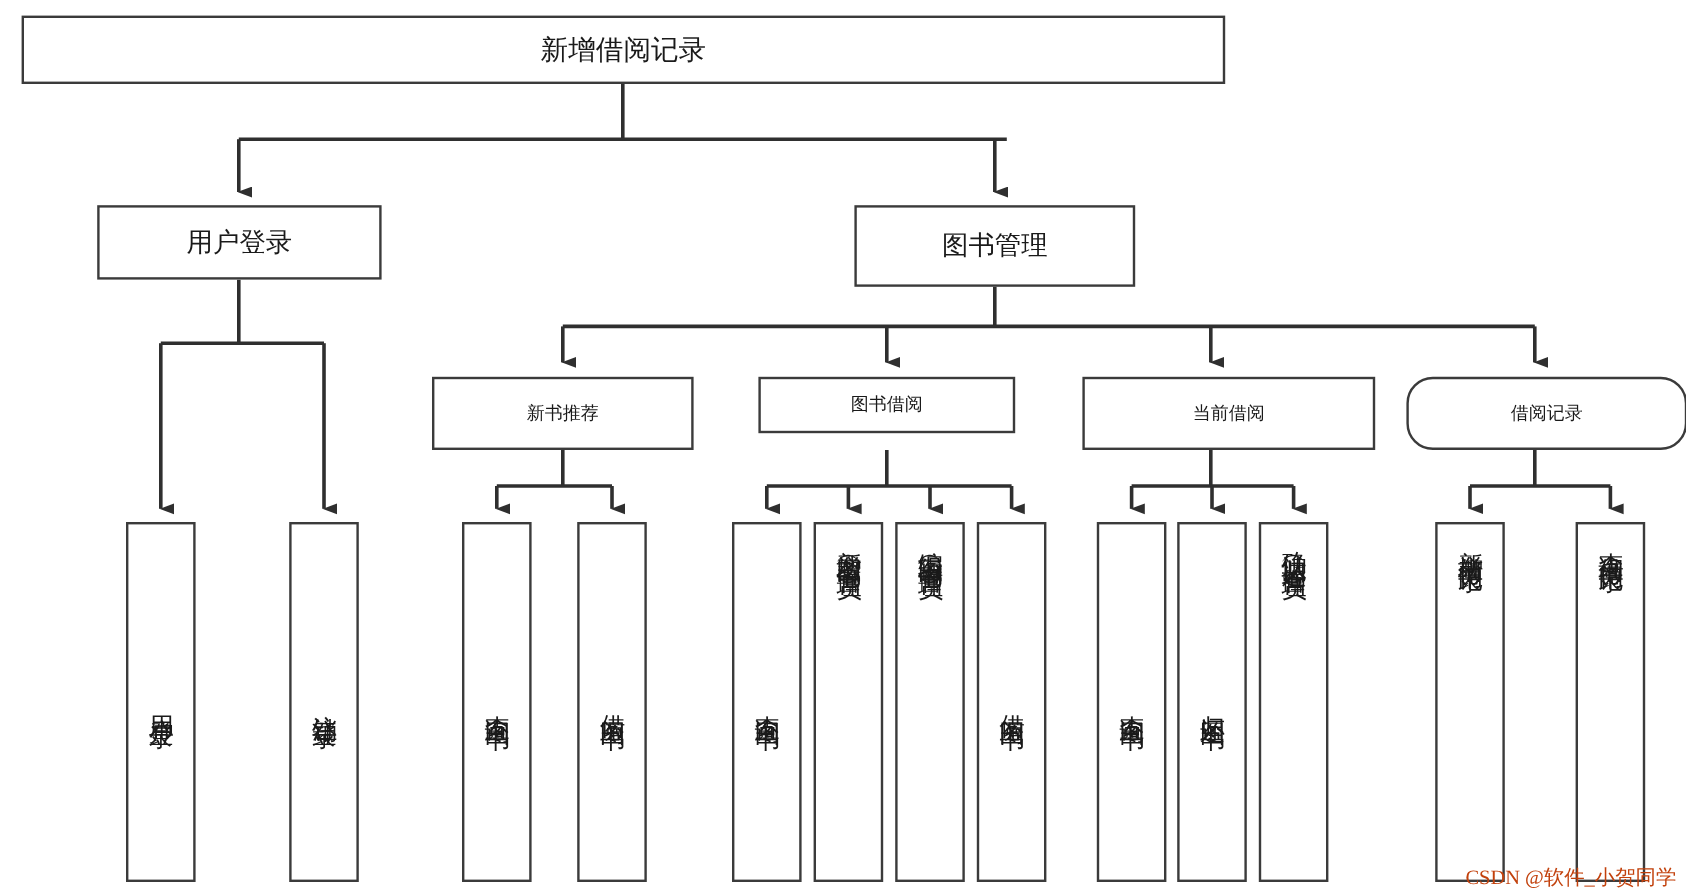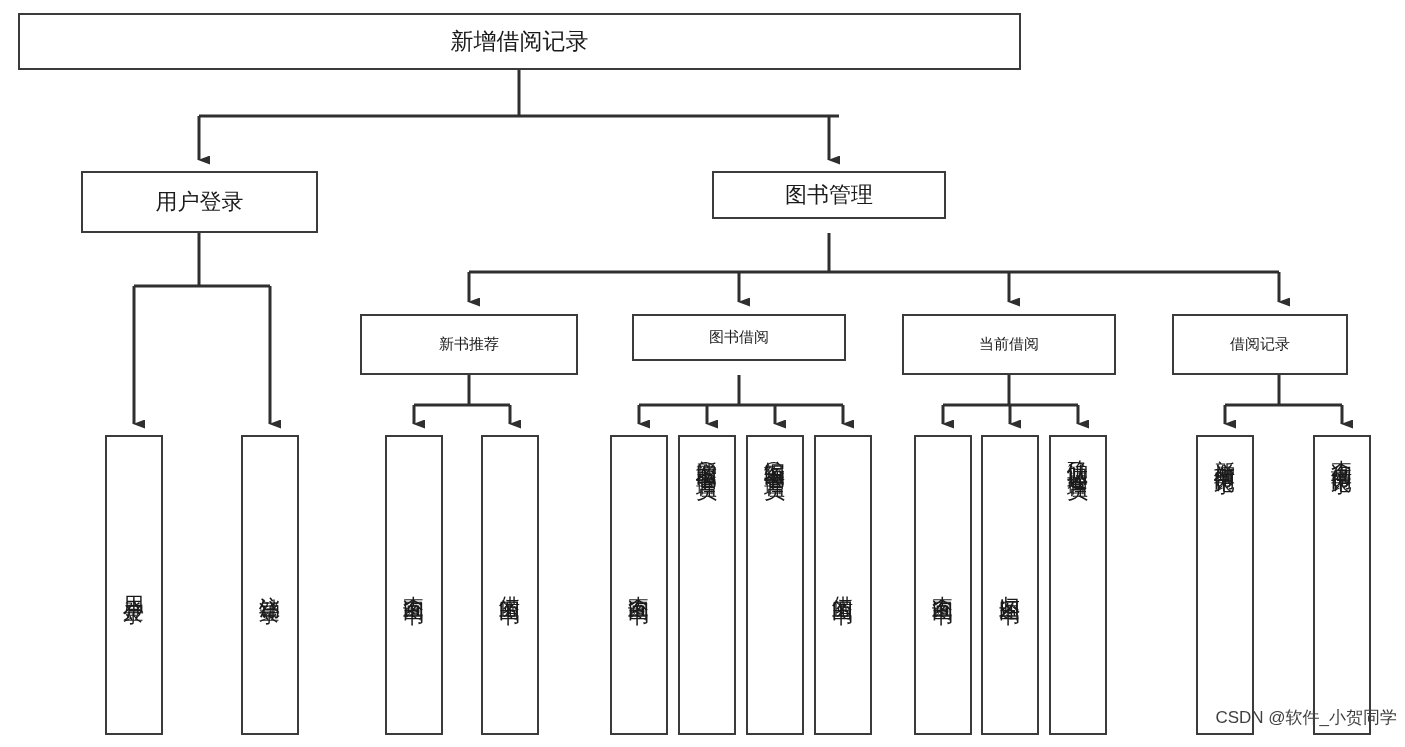--- a/index.html
+++ b/index.html
@@ -52,25 +52,26 @@
   .vtext {
     writing-mode: vertical-rl;
     text-orientation: upright;
     letter-spacing: 3px;
     line-height: 1;
     white-space: nowrap;
   }
   .watermark {
     position: absolute;
     right: 8px;
-    bottom: 18px;
+    bottom: 4px;
     font-size: 17px;
-    color: #404040;
+    color: #c2410c;
     white-space: nowrap;
     z-index: 5;
+    font-family: Liberation Serif, serif;
   }
 </style>
 </head>
 <body>
 
 <div id="canvas">
 
   <svg id="wires" viewBox="0 0 1405 747" xmlns="http://www.w3.org/2000/svg">
     <defs>
       <marker id="arr" markerWidth="10" markerHeight="12" refX="4.5" refY="11" orient="auto" markerUnits="userSpaceOnUse">
@@ -121,34 +122,34 @@
     </g>
   </svg>
 
   <div class="node root" style="left:18px; top:13px; width:1003px; height:57px;">
     <span>新增借阅记录</span>
   </div>
 
   <div class="node lvl2" style="left:81px; top:171px; width:237px; height:62px;">
     <span>用户登录</span>
   </div>
-  <div class="node lvl2" style="left:712px; top:171px; width:234px; height:48px;">
+  <div class="node lvl2" style="left:712px; top:171px; width:234px; height:68px;">
     <span>图书管理</span>
   </div>
 
   <div class="node lvl3" style="left:360px; top:314px; width:218px; height:61px;">
     <span>新书推荐</span>
   </div>
   <div class="node lvl3" style="left:632px; top:314px; width:214px; height:47px;">
     <span>图书借阅</span>
   </div>
-  <div class="node lvl3" style="left:902px; top:314px; width:214px; height:61px;">
+  <div class="node lvl3" style="left:902px; top:314px; width:244px; height:61px;">
     <span>当前借阅</span>
   </div>
-  <div class="node lvl3" style="left:1172px; top:314px; width:176px; height:61px;">
+  <div class="node lvl3" style="left:1172px; top:314px; width:234px; height:61px;border-radius:22px;">
     <span>借阅记录</span>
   </div>
 
   <div class="node leaf" style="left: 105px; top: 435px; width: 58px; height: 300px; align-items: center;">
     <span class="vtext">用户登录</span>
   </div>
   <div class="node leaf" style="left: 241px; top: 435px; width: 58px; height: 300px; align-items: center;">
     <span class="vtext">注销登录</span>
   </div>
 

